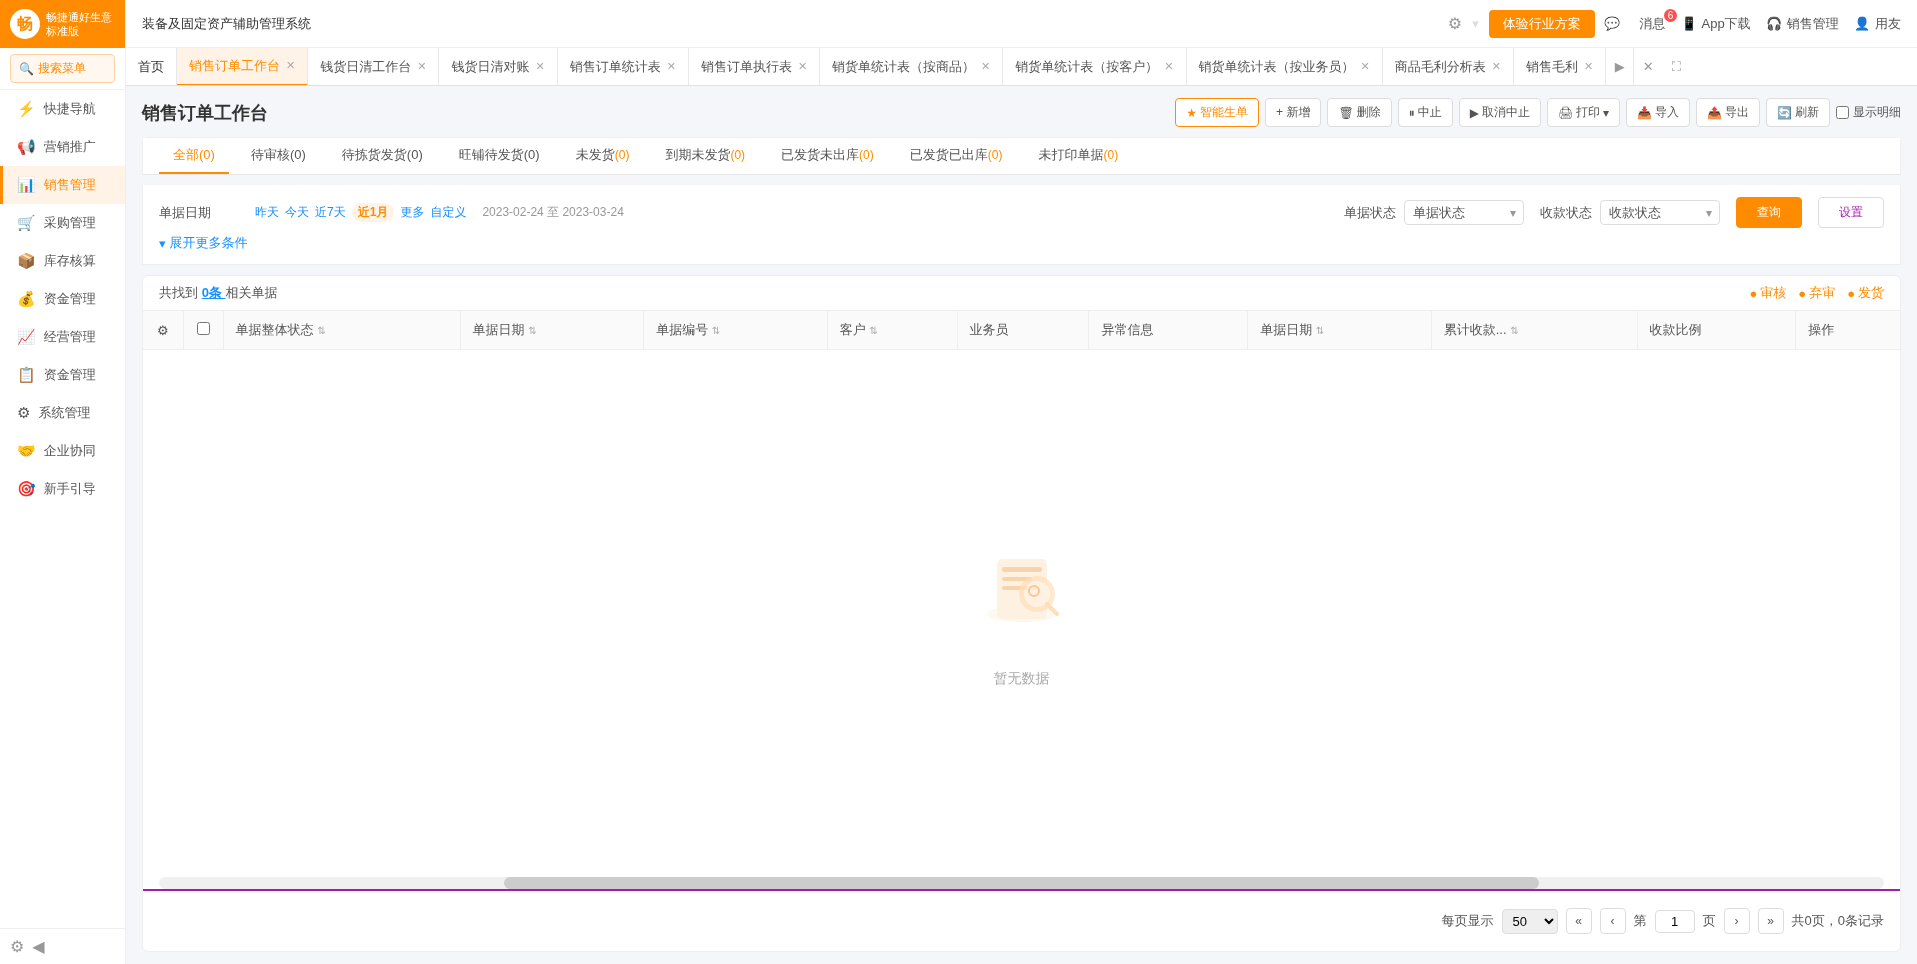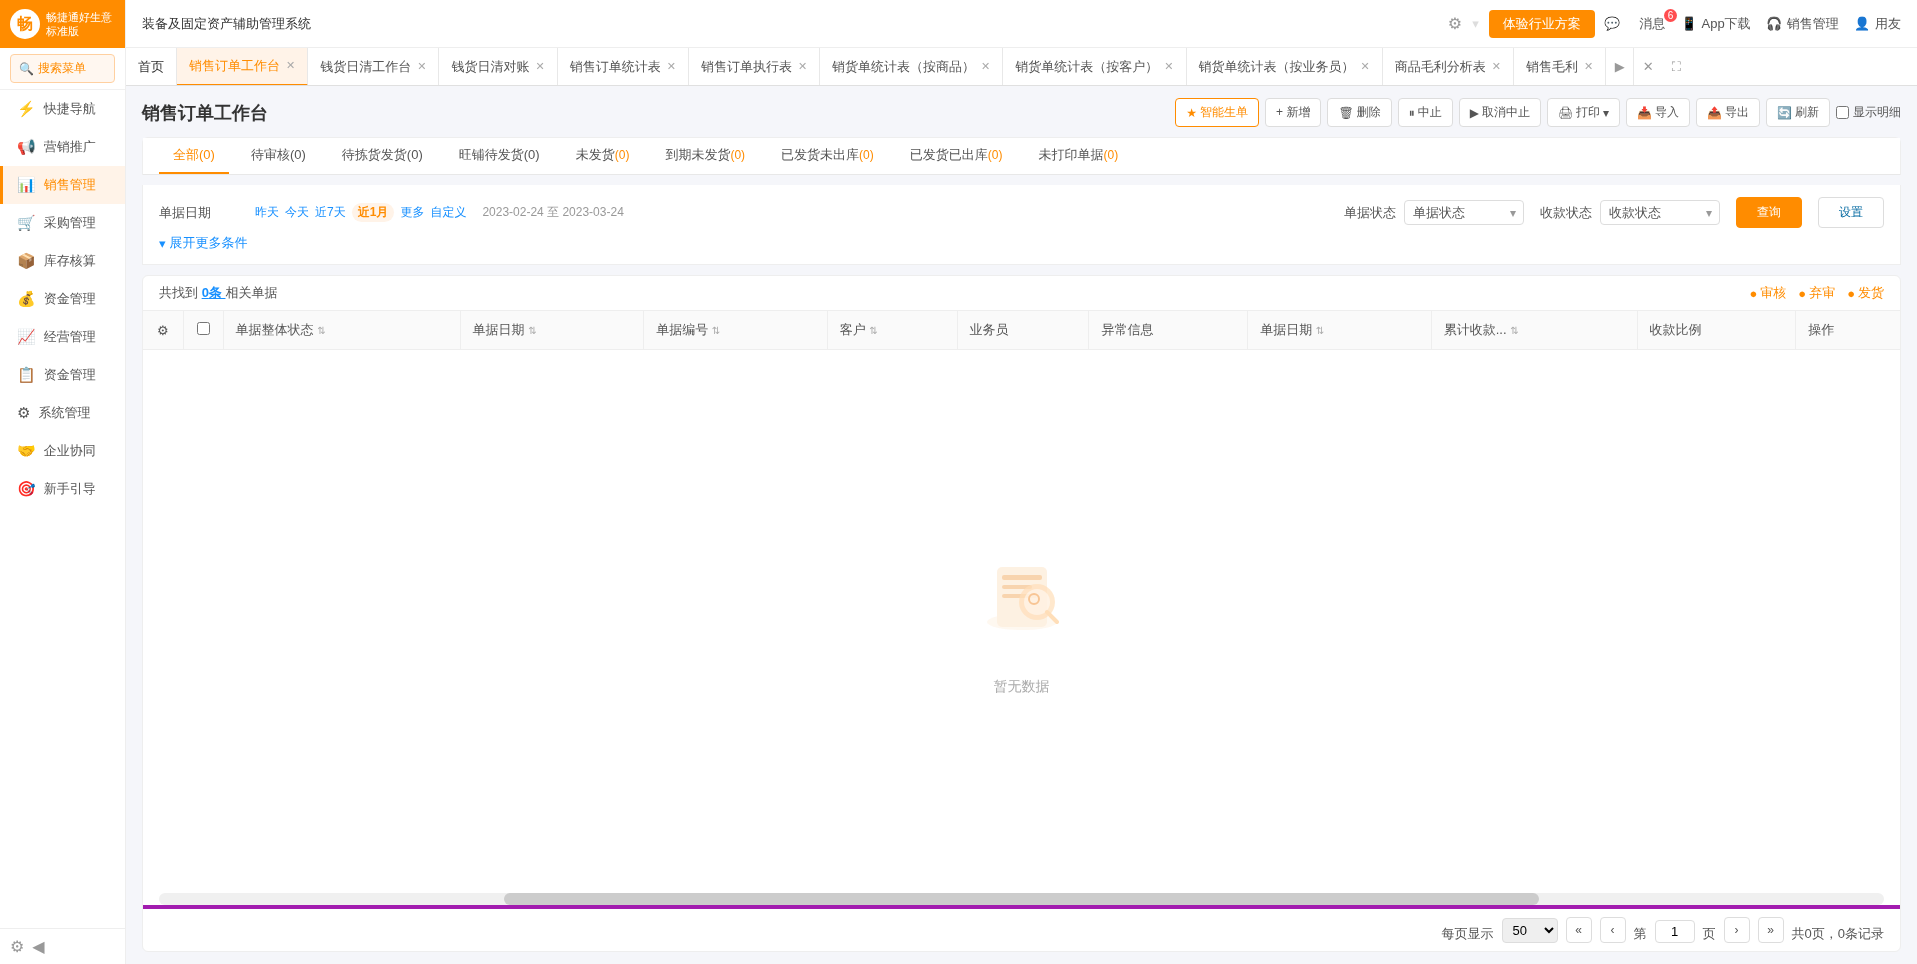--- a/index.html
+++ b/index.html
@@ -246,21 +246,21 @@
       border-color: #ff8c00;
     }
     .action-btn.query-btn {
       background: #ff8c00;
       color: #fff;
       border-color: #ff8c00;
       padding: 6px 20px;
     }
     .action-btn.set-btn {
       background: #fff;
-      color: #0369a1;
+      color: #a21caf;
       border-color: #ddd;
       padding: 6px 20px;
     }
     .checkbox-label {
       display: flex;
       align-items: center;
       gap: 4px;
       font-size: 12px;
       color: #555;
       cursor: pointer;
@@ -451,24 +451,24 @@
       opacity: 0.6;
     }
     .empty-text {
       color: #aaa;
       font-size: 14px;
     }
 
     
     .pagination-bar {
       display: flex;
-      align-items: flex-end;
+      align-items: center;
       justify-content: flex-end;
-      padding: 8px 16px;
-      border-top: 4px solid #a21caf;
+      padding: 17px 16px;
+      border-top: 2px solid #a21caf;
       gap: 8px;
       font-size: 13px;
       color: #555;
     }
     .pagination-bar .page-size-select {
       border: 1px solid #ddd;
       border-radius: 4px;
       padding: 3px 6px;
       font-size: 13px;
     }

